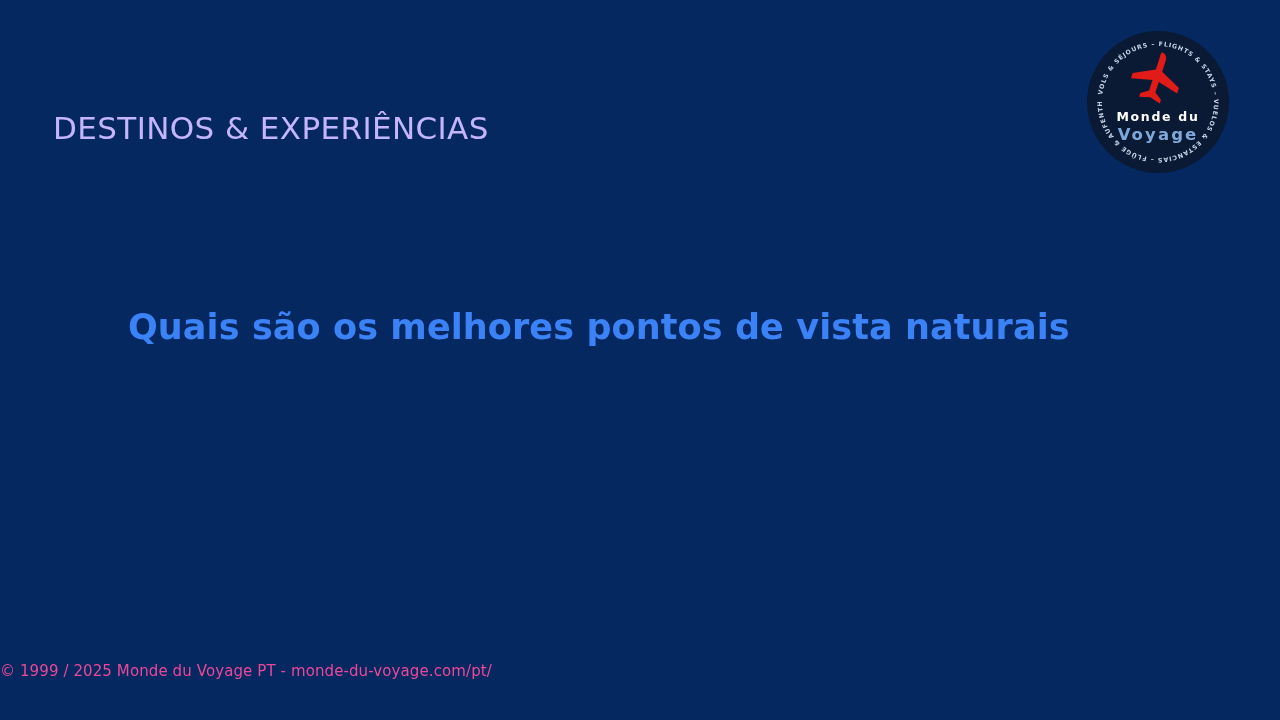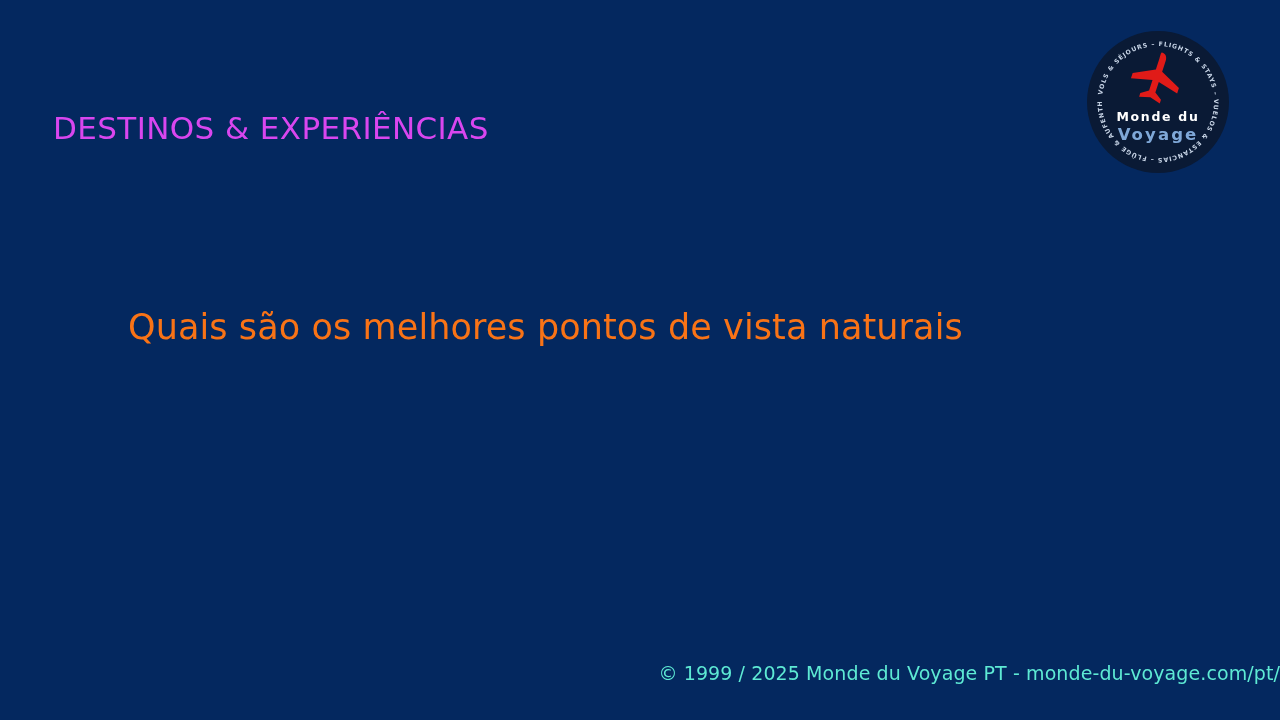--- a/index.html
+++ b/index.html
@@ -24,51 +24,51 @@
 
   
   #slide-title {
     position: absolute;
     left: 53px;
     top: 88px;
     font-size: 31px;
     font-weight: 400;
     letter-spacing: 0.4px;
     line-height: 38px;
-    color: #d946ef;
+    color: #c4b5fd;
     white-space: nowrap;
     font-family: "DejaVu Sans", "Liberation Sans", sans-serif;
   }
 
   
   #body-block {
     position: absolute;
     left: 128px;
     top: 298px;
     width: 930px;
   }
   .body-line {
     font-size: 35px;
-    font-weight: 400;
+    font-weight: 700;
     line-height: 58px;
-    color: #f97316;
+    color: #3b82f6;
     letter-spacing: 0.1px;
     white-space: nowrap;
     font-family: "DejaVu Sans", "Liberation Sans", sans-serif;
   }
 
   
   #footer {
     position: absolute;
     left: 0;
     top: 662px;
     width: 1280px;
-    text-align: right;
-    font-size: 19px;
-    color: #5eead4;
+    text-align: left;
+    font-size: 15px;
+    color: #ec4899;
     letter-spacing: 0.1px;
     font-family: "DejaVu Sans", "Liberation Sans", sans-serif;
   }
 
   
   #logo {
     position: absolute;
     left: 1085px;
     top: 29px;
     width: 146px;

